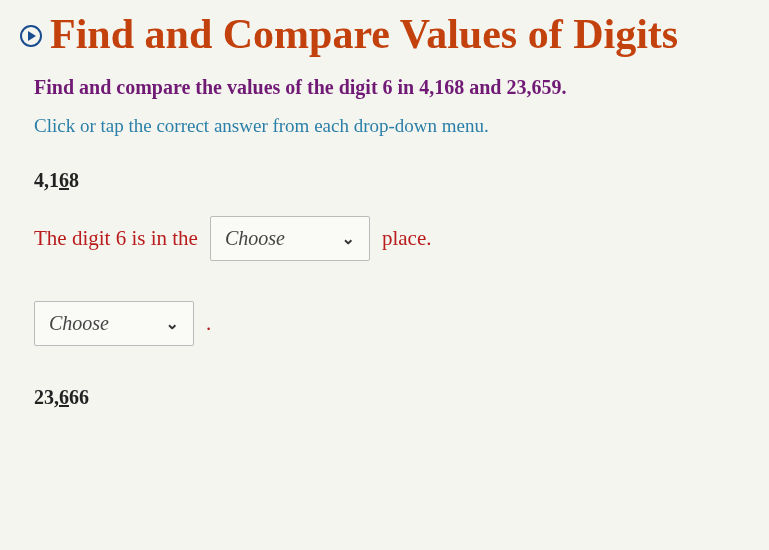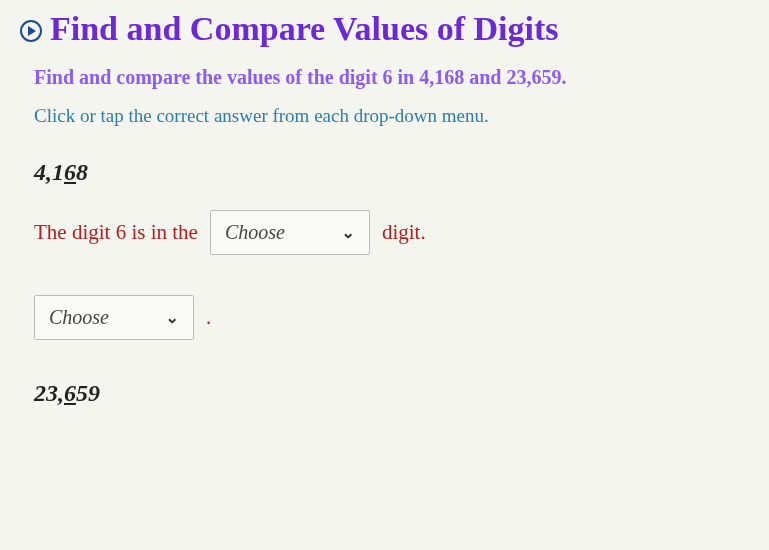--- a/index.html
+++ b/index.html
@@ -34,45 +34,44 @@
     .play-icon::after {
       content: "";
       width: 0;
       height: 0;
       border-top: 5px solid transparent;
       border-bottom: 5px solid transparent;
       border-left: 8px solid #1a4d8f;
       margin-left: 2px;
     }
     h1 {
-      color: #6d28d9;
-      font-size: 34px;
+      color: #c2410c;
+      font-size: 42px;
       font-weight: bold;
       font-family: Georgia, serif;
     }
     .question-text {
       font-size: 20px;
       font-weight: bold;
-      color: #8b5cf6;
+      color: #701a75;
       margin-bottom: 16px;
       margin-left: 14px;
     }
     .instructions {
       font-size: 19px;
       color: #2a7fa8;
       margin-bottom: 32px;
       margin-left: 14px;
     }
     .number-label {
-      font-size: 24px;
+      font-size: 20px;
       font-weight: bold;
       color: #222;
       margin-bottom: 24px;
       margin-left: 14px;
-      font-style: italic;
     }
     .underline-digit {
       text-decoration: underline;
     }
     .sentence-row {
       display: flex;
       align-items: center;
       gap: 12px;
       margin-bottom: 40px;
       margin-left: 14px;
@@ -118,26 +117,26 @@
 <div class="number-label">
   <span>4,1</span><span class="underline-digit">6</span><span>8</span>
 </div>
 
 <div class="sentence-row">
   <span class="sentence-text">The digit 6 is in the</span>
   <div class="dropdown">
     <span>Choose</span>
     <span class="chevron-down">⌄</span>
   </div>
-  <span class="sentence-text">digit.</span>
+  <span class="sentence-text">place.</span>
 </div>
 
 <div class="sentence-row">
   <div class="dropdown">
     <span>Choose</span>
     <span class="chevron-down">⌄</span>
   </div>
   <span class="sentence-text">.</span>
 </div>
 
 <div class="number-label">
-  <span>23,</span><span class="underline-digit">6</span><span>59</span>
+  <span>23,</span><span class="underline-digit">6</span><span>66</span>
 </div>
 
 </body></html>

